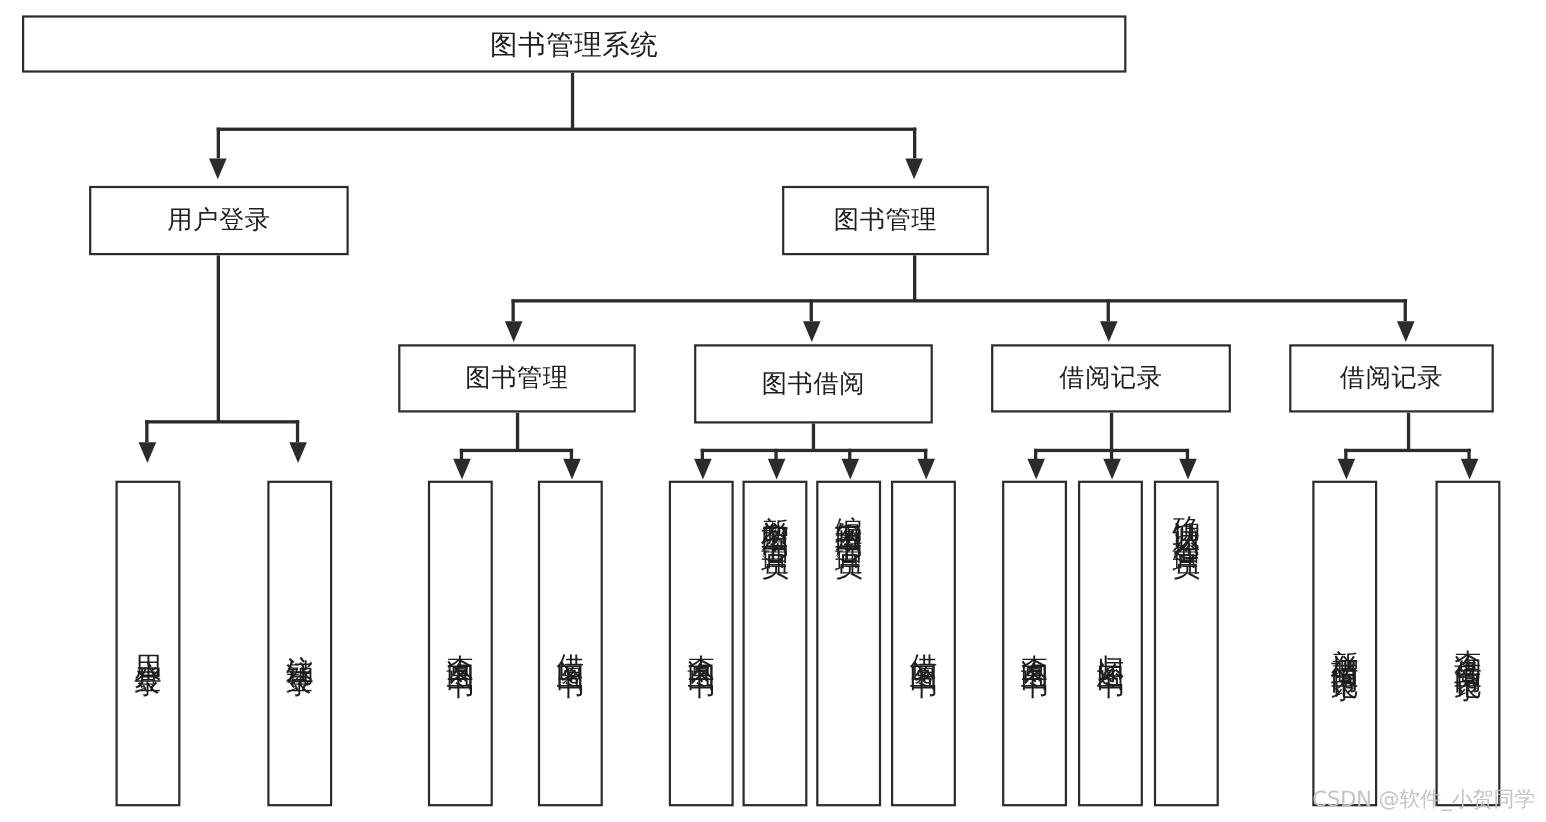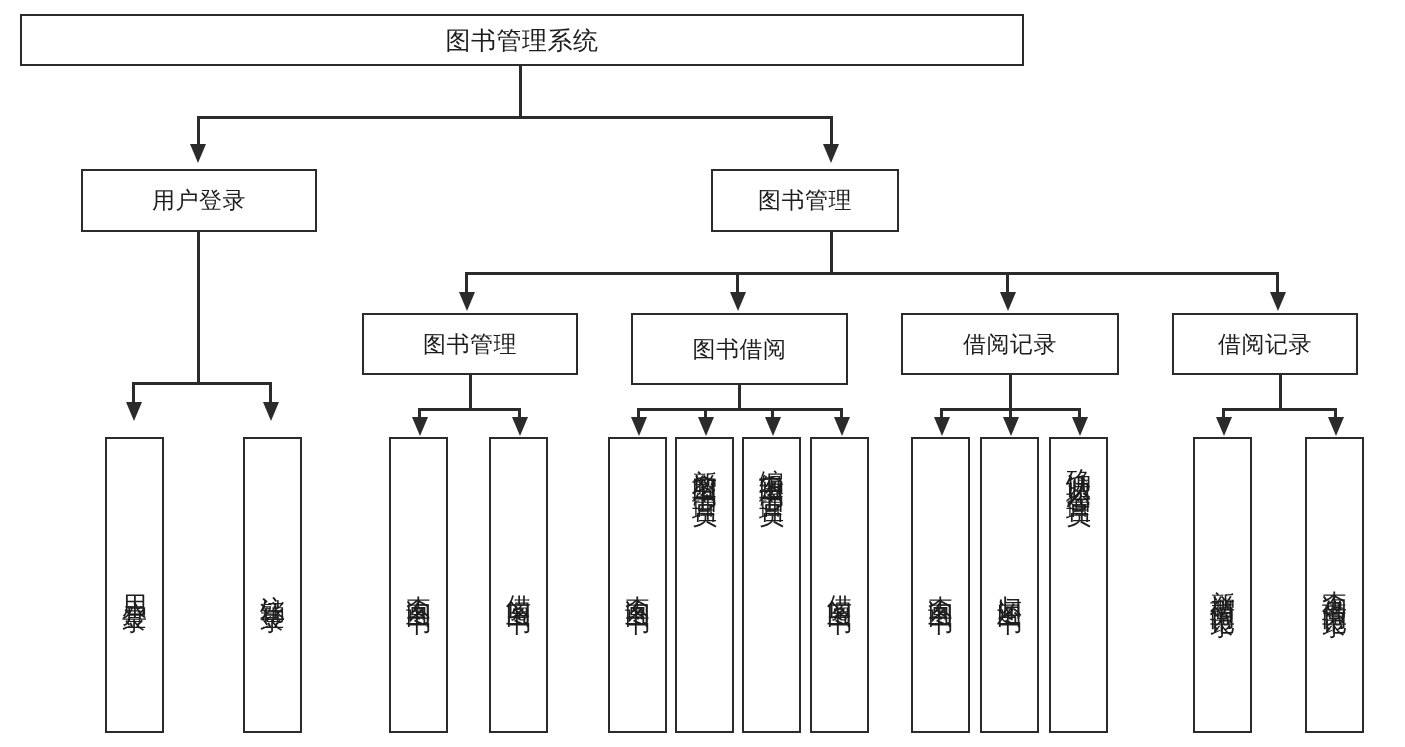--- a/index.html
+++ b/index.html
@@ -221,14 +221,15 @@
     <span class="label">确认归还（管理员）</span>
   </div>
 
   <div class="node leaf centered" style="left:1193px; top:437px; width:59px; height:296px;">
     <span class="label">新增借阅记录</span>
   </div>
   <div class="node leaf centered" style="left:1305px; top:437px; width:59px; height:296px;">
     <span class="label">查询借阅记录</span>
   </div>
 
+  <div id="watermark" style="left:1193px; top:714px;">CSDN @软件_小贺同学</div>
 
 </div>
 
 </body></html>

